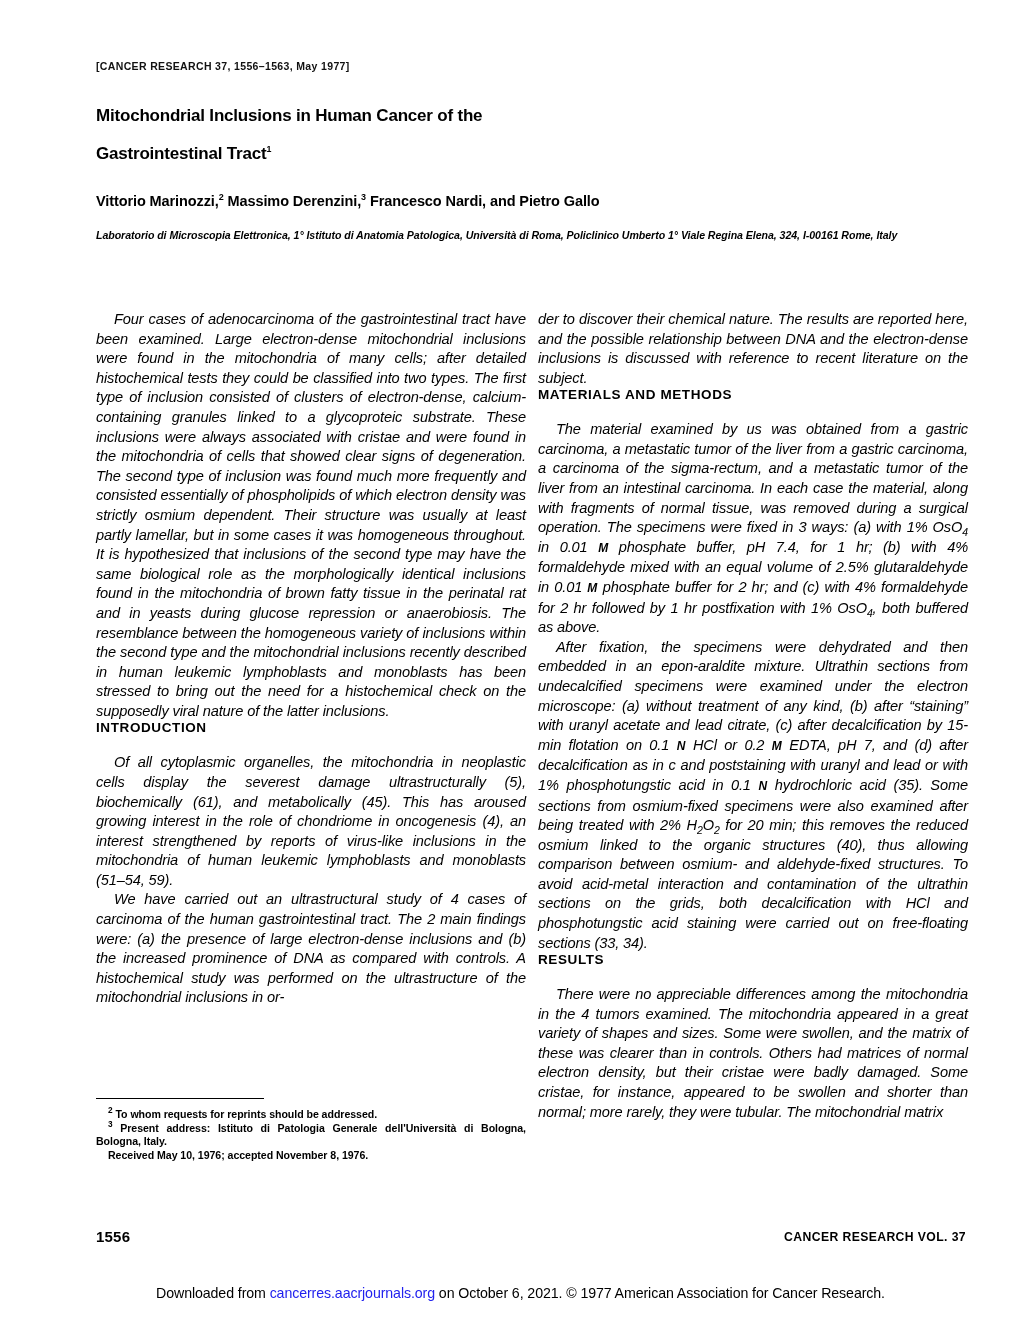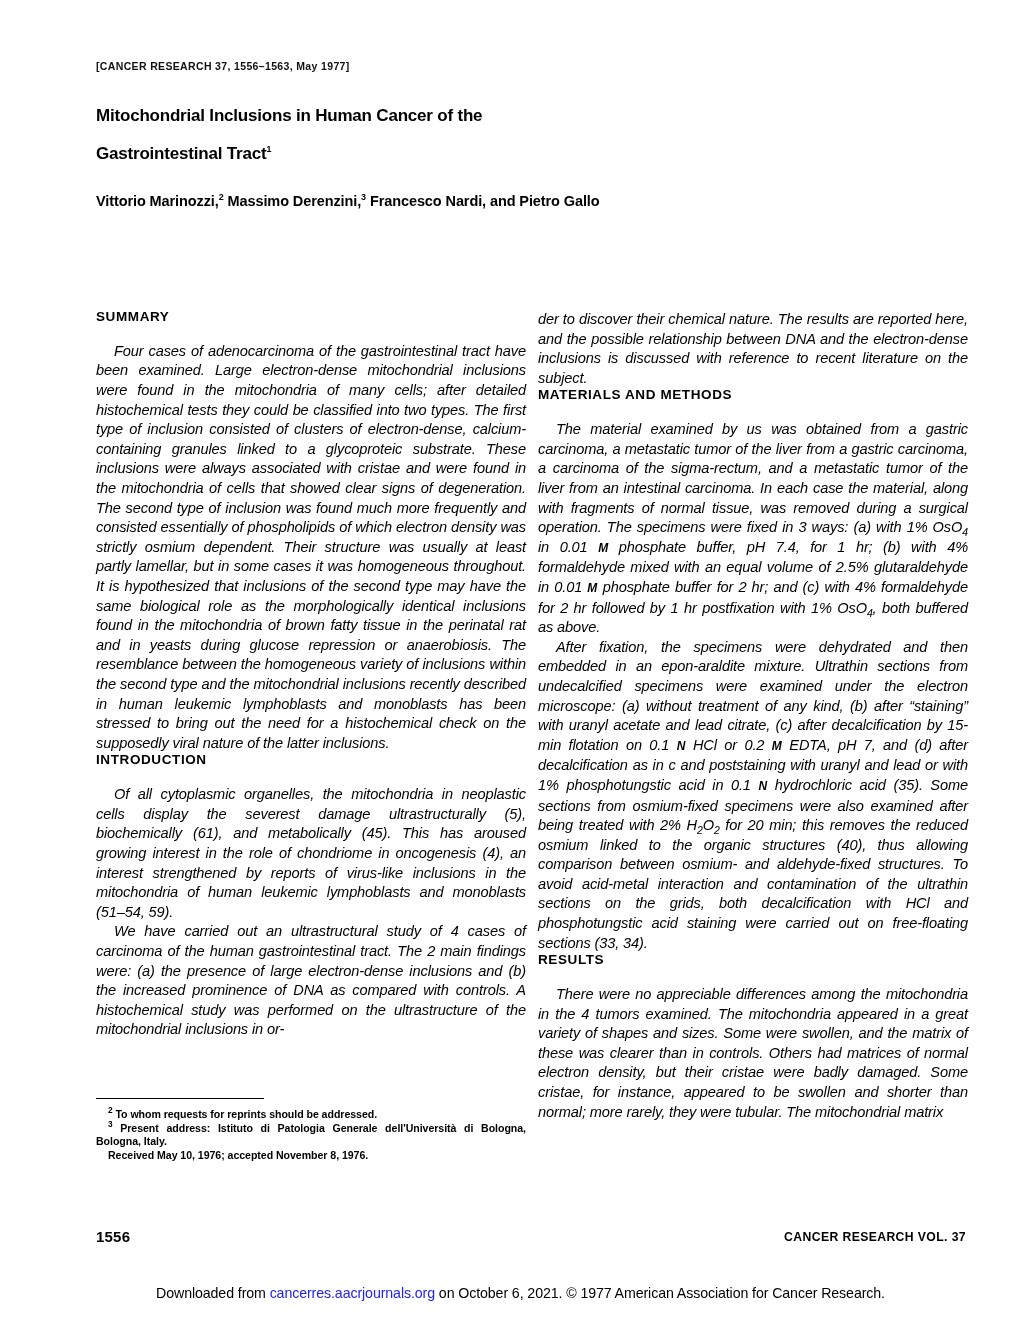--- a/index.html
+++ b/index.html
@@ -192,23 +192,23 @@
   <div class="running-head">[CANCER RESEARCH 37, 1556–1563, May 1977]</div>
 
   <h1 class="title">
     <span>Mitochondrial Inclusions in Human Cancer of the</span><br>
     <span>Gastrointestinal Tract</span><sup>1</sup>
   </h1>
 
   <div class="authors">
     Vittorio Marinozzi,<sup>2</sup> Massimo Derenzini,<sup>3</sup> Francesco Nardi, and Pietro Gallo
   </div>
+  <div class="affiliation">Laboratorio di Microscopia Elettronica, 1° Istituto di Anatomia Patologica, Università di Roma, Policlinico Umberto 1° Viale Regina Elena, 324, I-00161 Rome, Italy</div>
 
   <div class="col col-left">
-    <h2 class="section">SUMMARY</h2>
     <p class="body indent">Four cases of adenocarcinoma of the gastrointestinal tract have been examined. Large electron-dense mitochondrial inclusions were found in the mitochondria of many cells; after detailed histochemical tests they could be classified into two types. The first type of inclusion consisted of clusters of electron-dense, calcium-containing granules linked to a glycoproteic substrate. These inclusions were always associated with cristae and were found in the mitochondria of cells that showed clear signs of degeneration. The second type of inclusion was found much more frequently and consisted essentially of phospholipids of which electron density was strictly osmium dependent. Their structure was usually at least partly lamellar, but in some cases it was homogeneous throughout. It is hypothesized that inclusions of the second type may have the same biological role as the morphologically identical inclusions found in the mitochondria of brown fatty tissue in the perinatal rat and in yeasts during glucose repression or anaerobiosis. The resemblance between the homogeneous variety of inclusions within the second type and the mitochondrial inclusions recently described in human leukemic lymphoblasts and monoblasts has been stressed to bring out the need for a histochemical check on the supposedly viral nature of the latter inclusions.</p>
 
     <h2 class="section spaced-top">INTRODUCTION</h2>
     <p class="body indent">Of all cytoplasmic organelles, the mitochondria in neoplastic cells display the severest damage ultrastructurally (5), biochemically (61), and metabolically (45). This has aroused growing interest in the role of chondriome in oncogenesis (4), an interest strengthened by reports of virus-like inclusions in the mitochondria of human leukemic lymphoblasts and monoblasts (51–54, 59).</p>
     <p class="body indent">We have carried out an ultrastructural study of 4 cases of carcinoma of the human gastrointestinal tract. The 2 main findings were: (a) the presence of large electron-dense inclusions and (b) the increased prominence of DNA as compared with controls. A histochemical study was performed on the ultrastructure of the mitochondrial inclusions in or-</p>
   </div>
 
   <div class="footnote-block">
     <div class="footnote-rule"></div>
     <p class="footnote indent"><sup>2</sup> <span>To whom requests for reprints should be addressed.</span></p>

